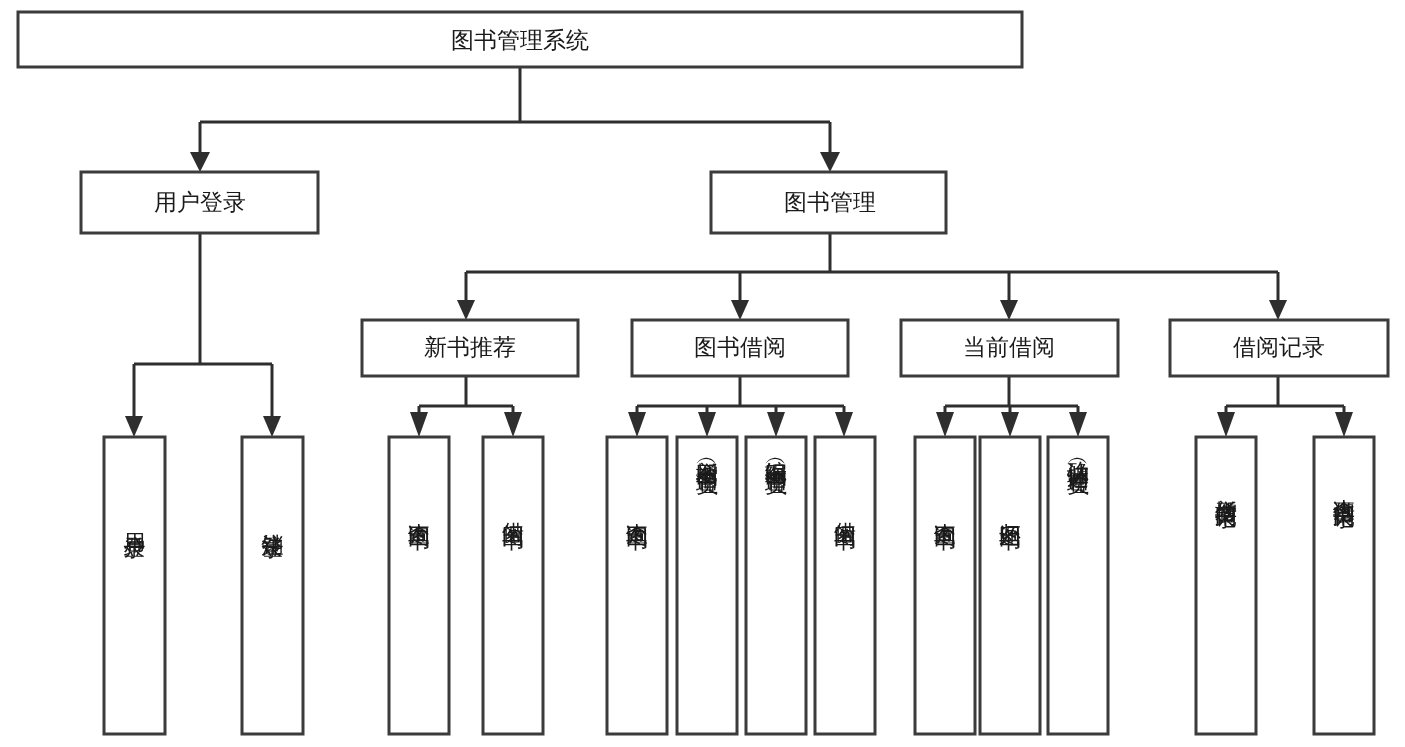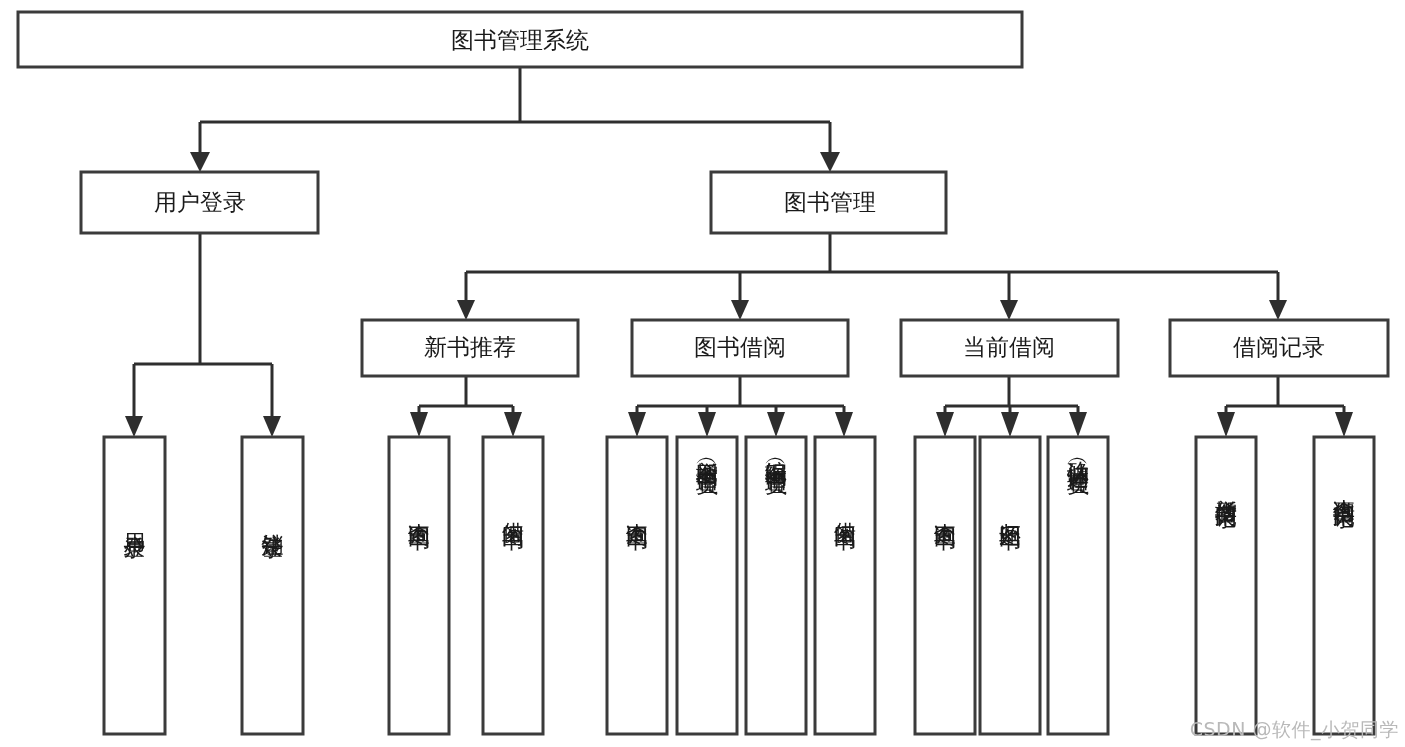--- a/index.html
+++ b/index.html
@@ -242,14 +242,13 @@
   <div class="vert-label-wrap" style="left:1048px; top:437px; width:60px; height:297px;">
     <span class="vert-label" style="margin-top:6px;">确认归还（管理员）</span>
   </div>
   <div class="vert-label-wrap" style="left:1196px; top:437px; width:60px; height:297px;">
     <span class="vert-label" style="margin-top:44px;">新增借阅记录</span>
   </div>
   <div class="vert-label-wrap" style="left:1314px; top:437px; width:60px; height:297px;">
     <span class="vert-label" style="margin-top:44px;">查询借阅记录</span>
   </div>
 
-  <div id="watermark">CSDN @软件_小贺同学</div>
 </div>
 
 </body></html>

